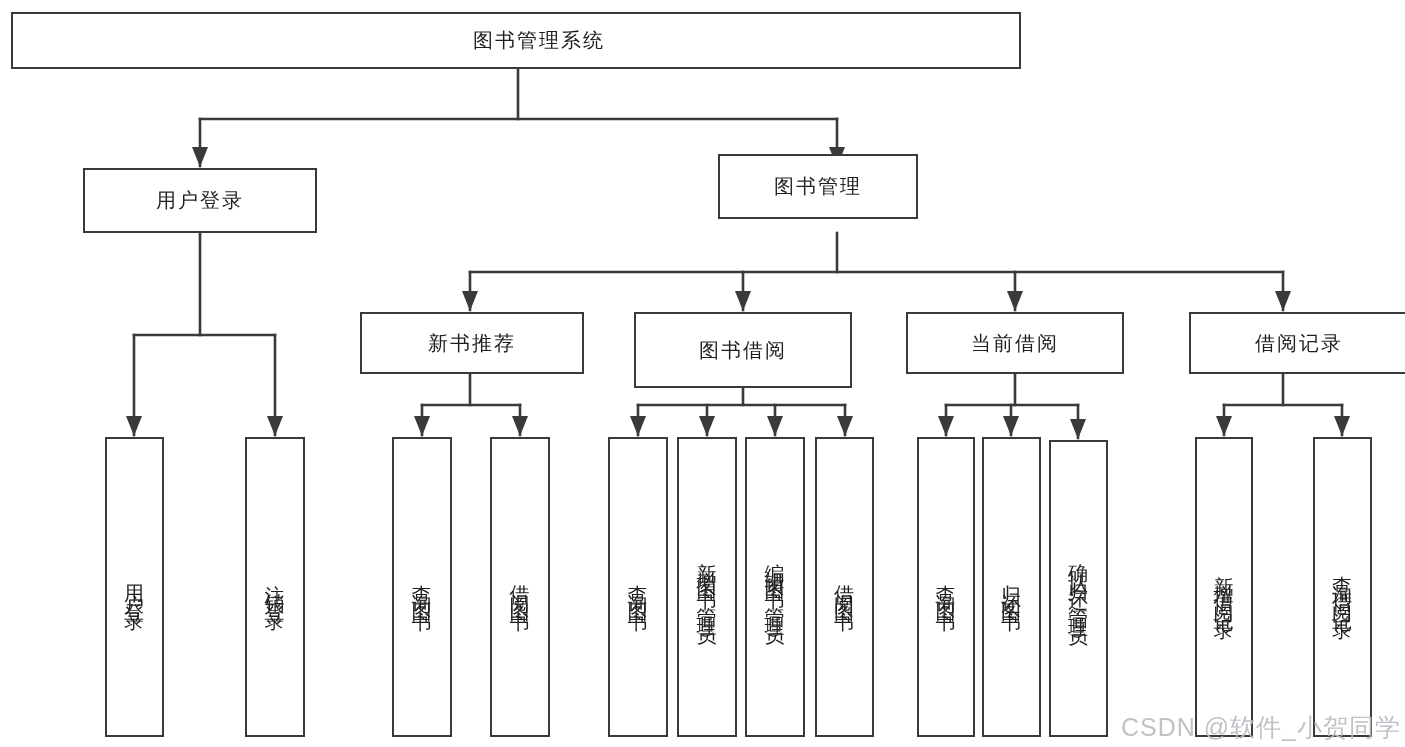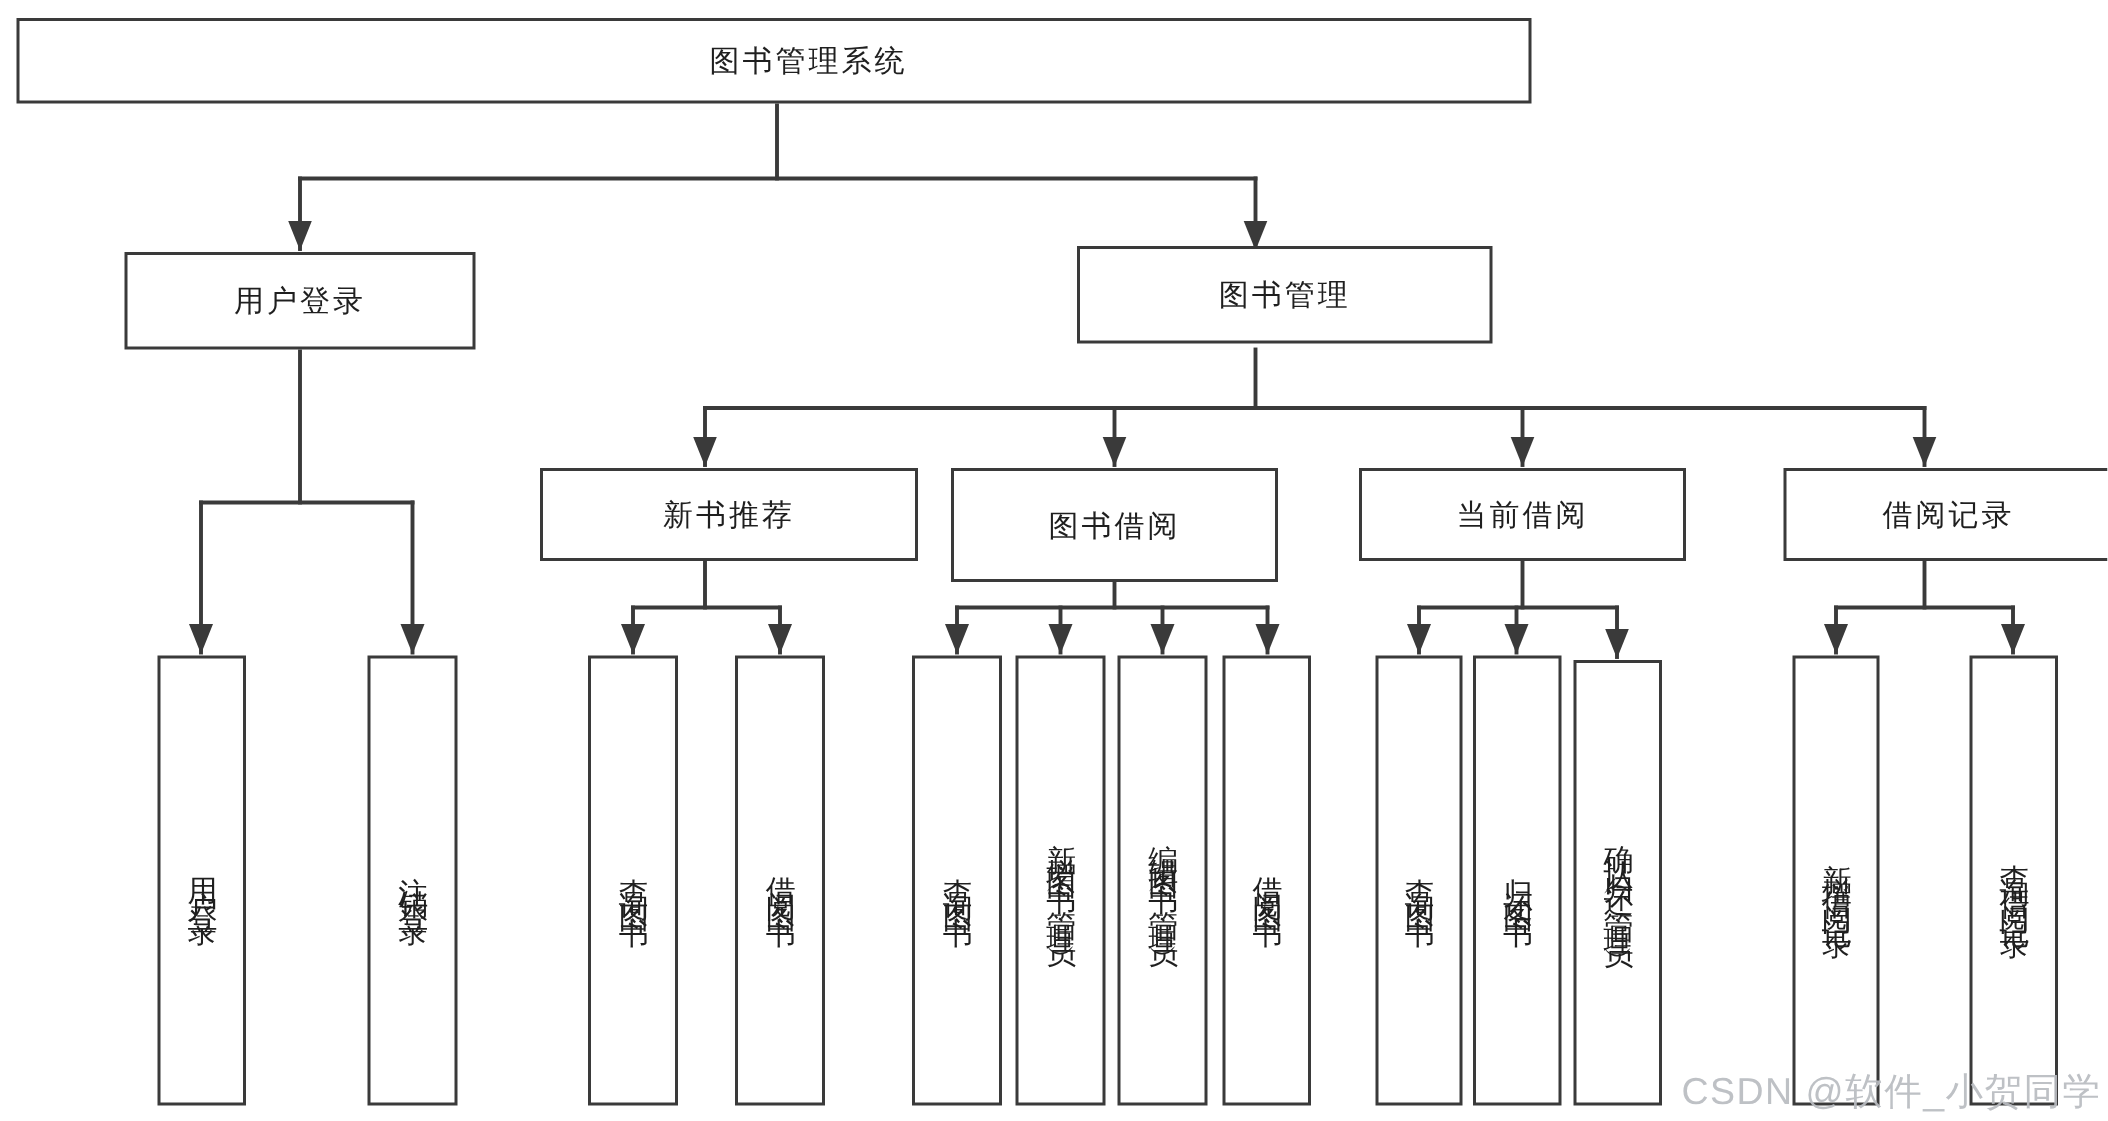--- a/index.html
+++ b/index.html
@@ -105,23 +105,23 @@
 
     <path class="ln" d="M1283,374 L1283,405"></path>
     <path class="ln" d="M1224,405 L1342,405"></path>
     <line class="ln" x1="1224" y1="405" x2="1224" y2="435" marker-end="url(#arrow)"></line>
     <line class="ln" x1="1342" y1="405" x2="1342" y2="435" marker-end="url(#arrow)"></line>
   </svg>
 
   <div class="box" style="left:11px;top:12px;width:1010px;height:57px;padding-left:46px;">图书管理系统</div>
 
   <div class="box" style="left:83px;top:168px;width:234px;height:65px;">用户登录</div>
-  <div class="box" style="left:718px;top:164px;width:277px;height:65px;">图书管理</div>
+  <div class="box" style="left:718px;top:154px;width:200px;height:65px;">图书管理</div>
 
-  <div class="box" style="left:360px;top:312px;width:252px;height:62px;">新书推荐</div>
+  <div class="box" style="left:360px;top:312px;width:224px;height:62px;">新书推荐</div>
   <div class="box" style="left:634px;top:312px;width:218px;height:76px;">图书借阅</div>
   <div class="box" style="left:906px;top:312px;width:218px;height:62px;text-align:center;">当前借阅</div>
   <div class="box" style="left:1173px;top:312px;width:220px;height:62px;margin-left:16px;">借阅记录</div>
 
   <div class="vbox" style="left:105px;top:437px;width:59px;height:300px;">
     <span class="vtext">用户登录</span>
   </div>
   <div class="vbox" style="left:245px;top:437px;width:60px;height:300px;">
     <span class="vtext">注销登录</span>
   </div>

